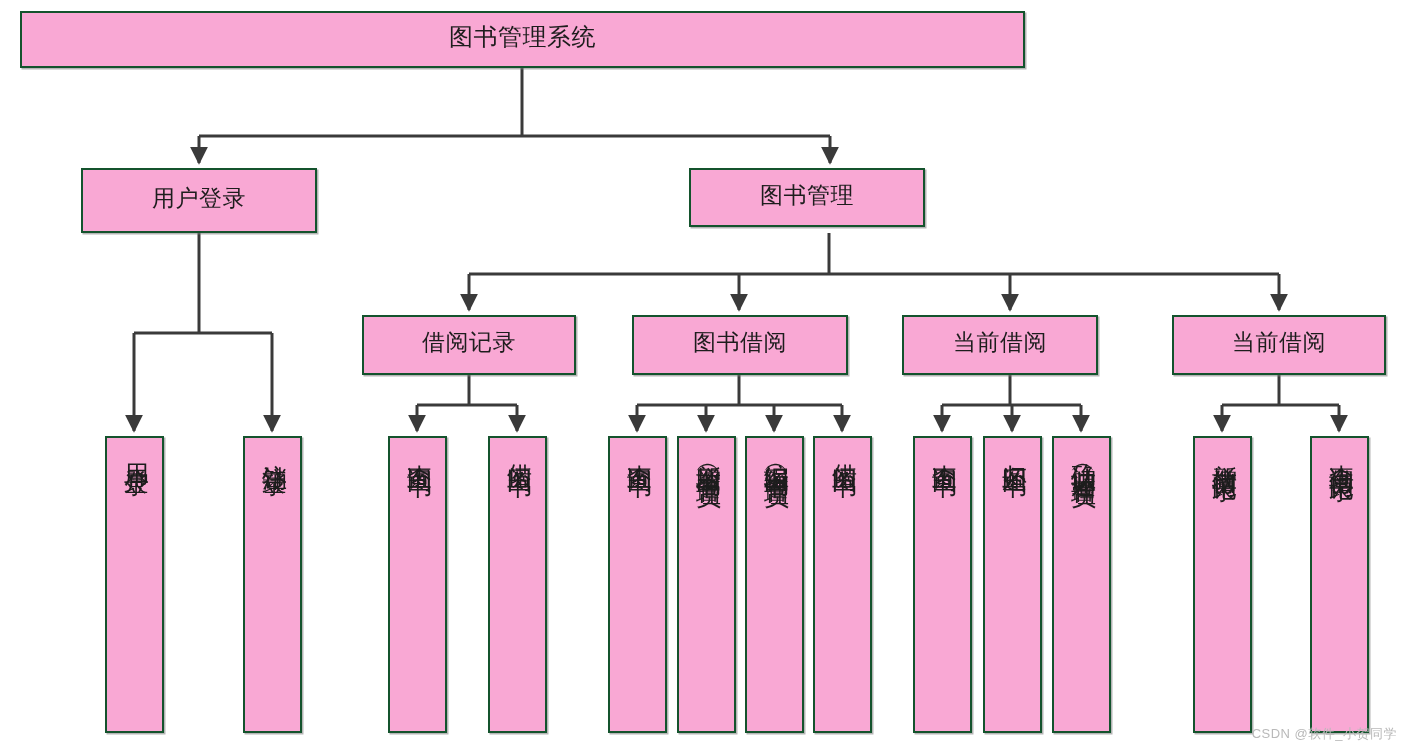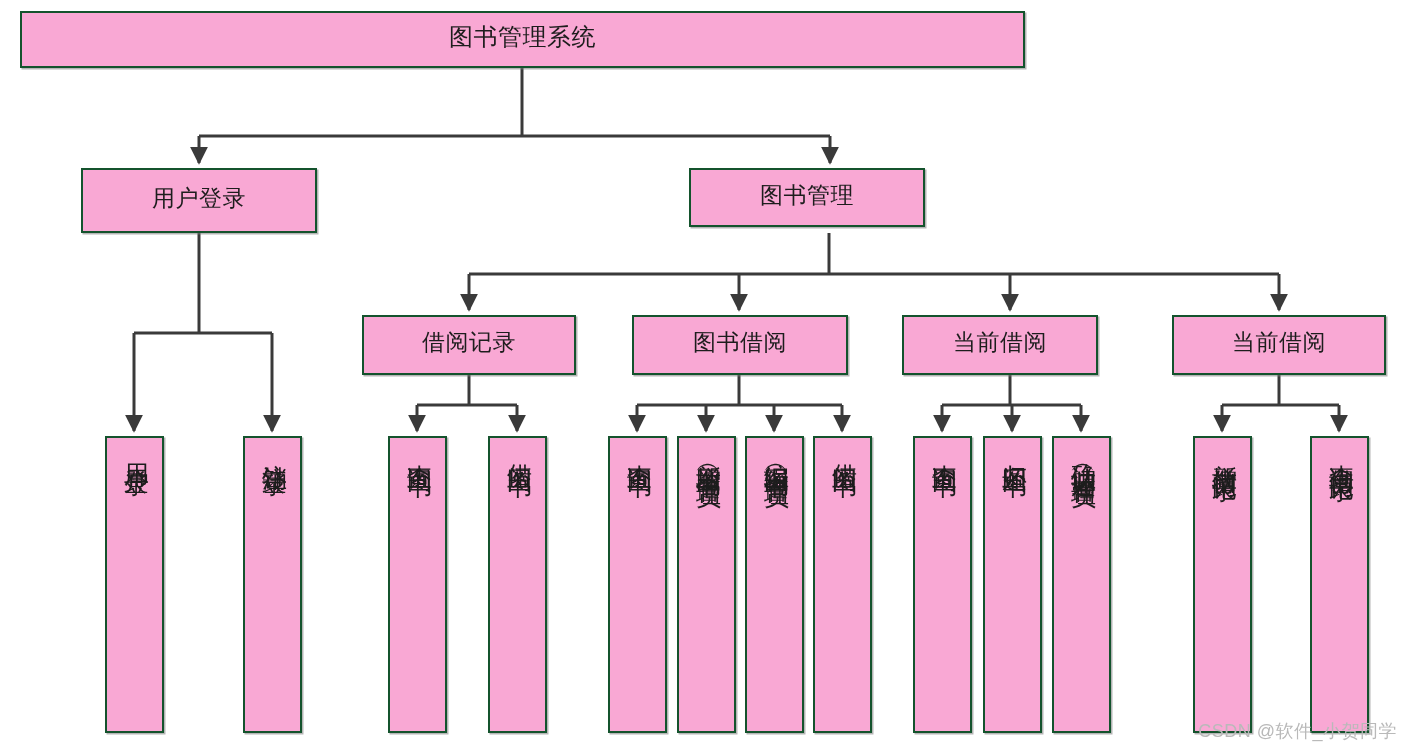--- a/index.html
+++ b/index.html
@@ -61,21 +61,21 @@
     text-orientation: upright;
     font-size: 25px;
     line-height: 1;
     letter-spacing: 3px;
     white-space: nowrap;
   }
   #watermark {
     position: absolute;
     right: 8px;
     bottom: 4px;
-    font-size: 18px;
+    font-size: 13px;
     color: #b9b9b9;
     letter-spacing: 0.5px;
     white-space: nowrap;
     user-select: none;
   }
 </style>
 </head>
 <body>
 
 <div id="diagram-root">

